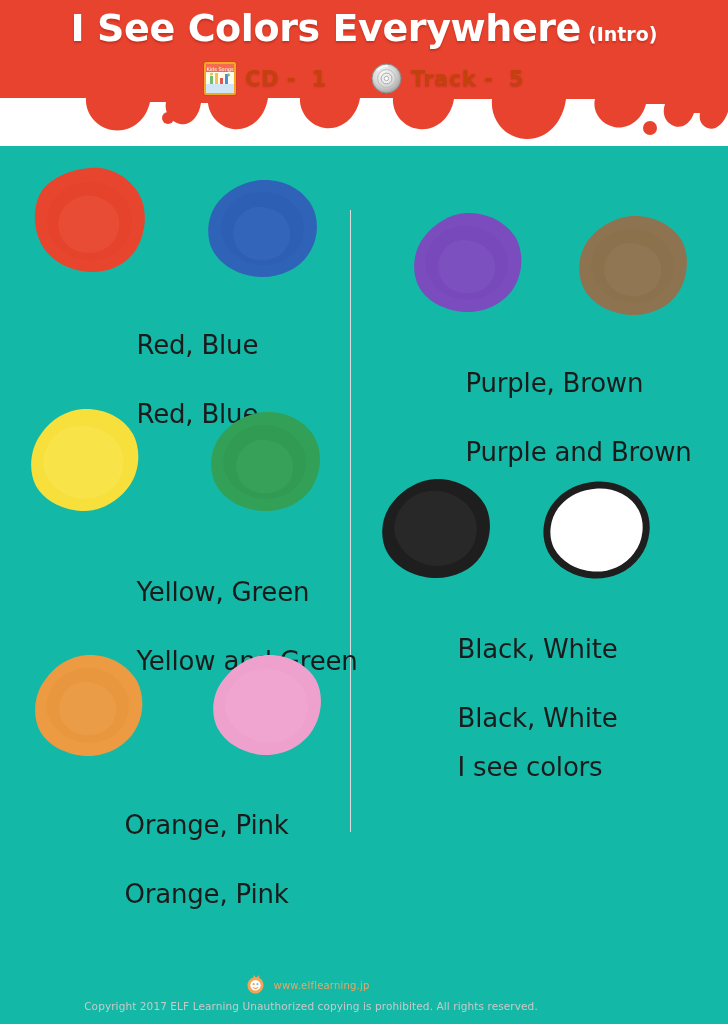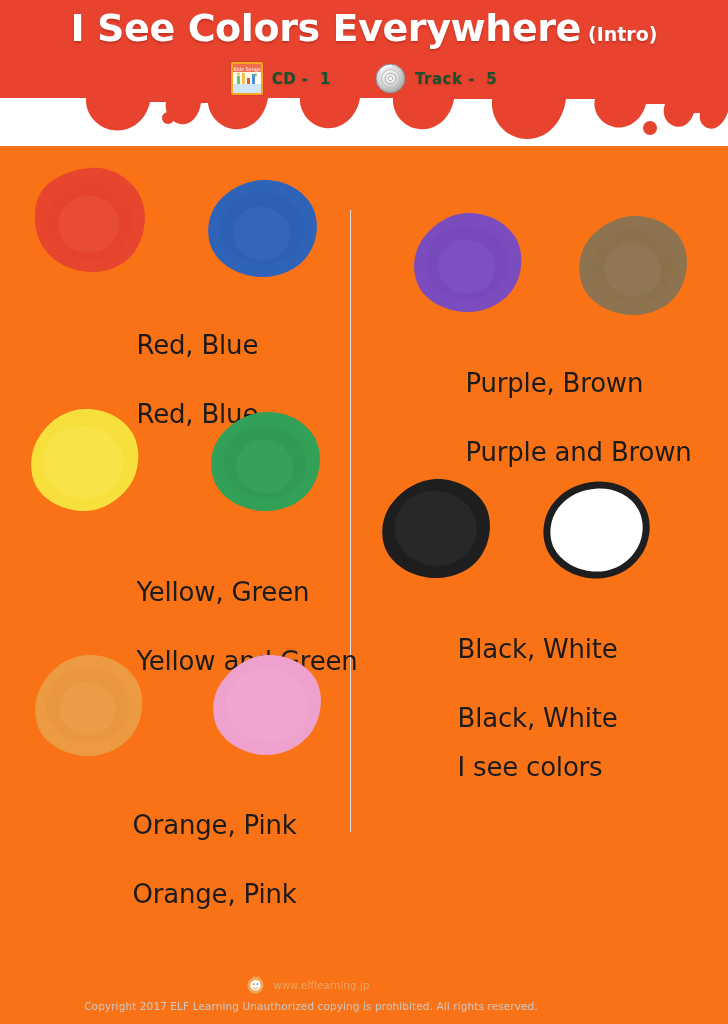--- a/index.html
+++ b/index.html
@@ -75,23 +75,23 @@
     align-items: center;
     gap: 44px;
   }
   .meta-item {
     display: flex;
     align-items: center;
     gap: 9px;
   }
   .meta-label {
     font-family: "DejaVu Sans", sans-serif;
-    font-size: 15px;
+    font-size: 21px;
     font-weight: bold;
-    color: #14532d;
+    color: #c2410c;
     text-shadow: 0 1px 2px rgba(150,30,20,0.40);
     letter-spacing: 0.5px;
     white-space: pre;
   }
 
   
   .cd-cover-icon {
     width: 32px;
     height: 33px;
     flex: 0 0 auto;
@@ -106,21 +106,21 @@
     flex: 0 0 auto;
   }
 
   
   .sheet {
     position: absolute;
     left: 0;
     top: 146px;
     width: 728px;
     height: 878px;
-    background: #f97316;
+    background: #14b8a6;
   }
 
   .divider {
     position: absolute;
     left: 350px;
     top: 64px;          
     width: 1px;
     height: 622px;      
     background: #dcdcdc;
   }
@@ -355,21 +355,21 @@
       <div class="blob" style="left:208px; top:0;">
         <svg width="116" height="104" viewBox="0 0 116 104">
           <path fill="#EFA1CE" d="M58,1 C79,0 99,10 108,26 C116,41 114,62 104,77
             C94,92 75,102 56,101 C38,100 19,91 10,75 C2,60 4,39 16,25
             C27,11 43,2 58,1 Z"></path>
           <path fill="#F2ADD5" opacity="0.40" d="M56,15 C73,14 89,23 96,37
             C103,50 100,67 90,77 C80,87 64,90 51,87 C37,84 24,75 19,61
             C14,47 21,31 34,22 C41,17 49,15 56,15 Z"></path>
         </svg>
       </div>
-      <div class="lyric" style="left:68px; top:120px;">
+      <div class="lyric" style="left:60px; top:120px;">
         <span>Orange, Pink</span><br>
         <span>Orange, Pink</span>
       </div>
     </div>
 
   </div>
 
   <div class="col col-right">
 
     <div class="group" style="left:8px; top:66px; width:377px; height:220px;">

